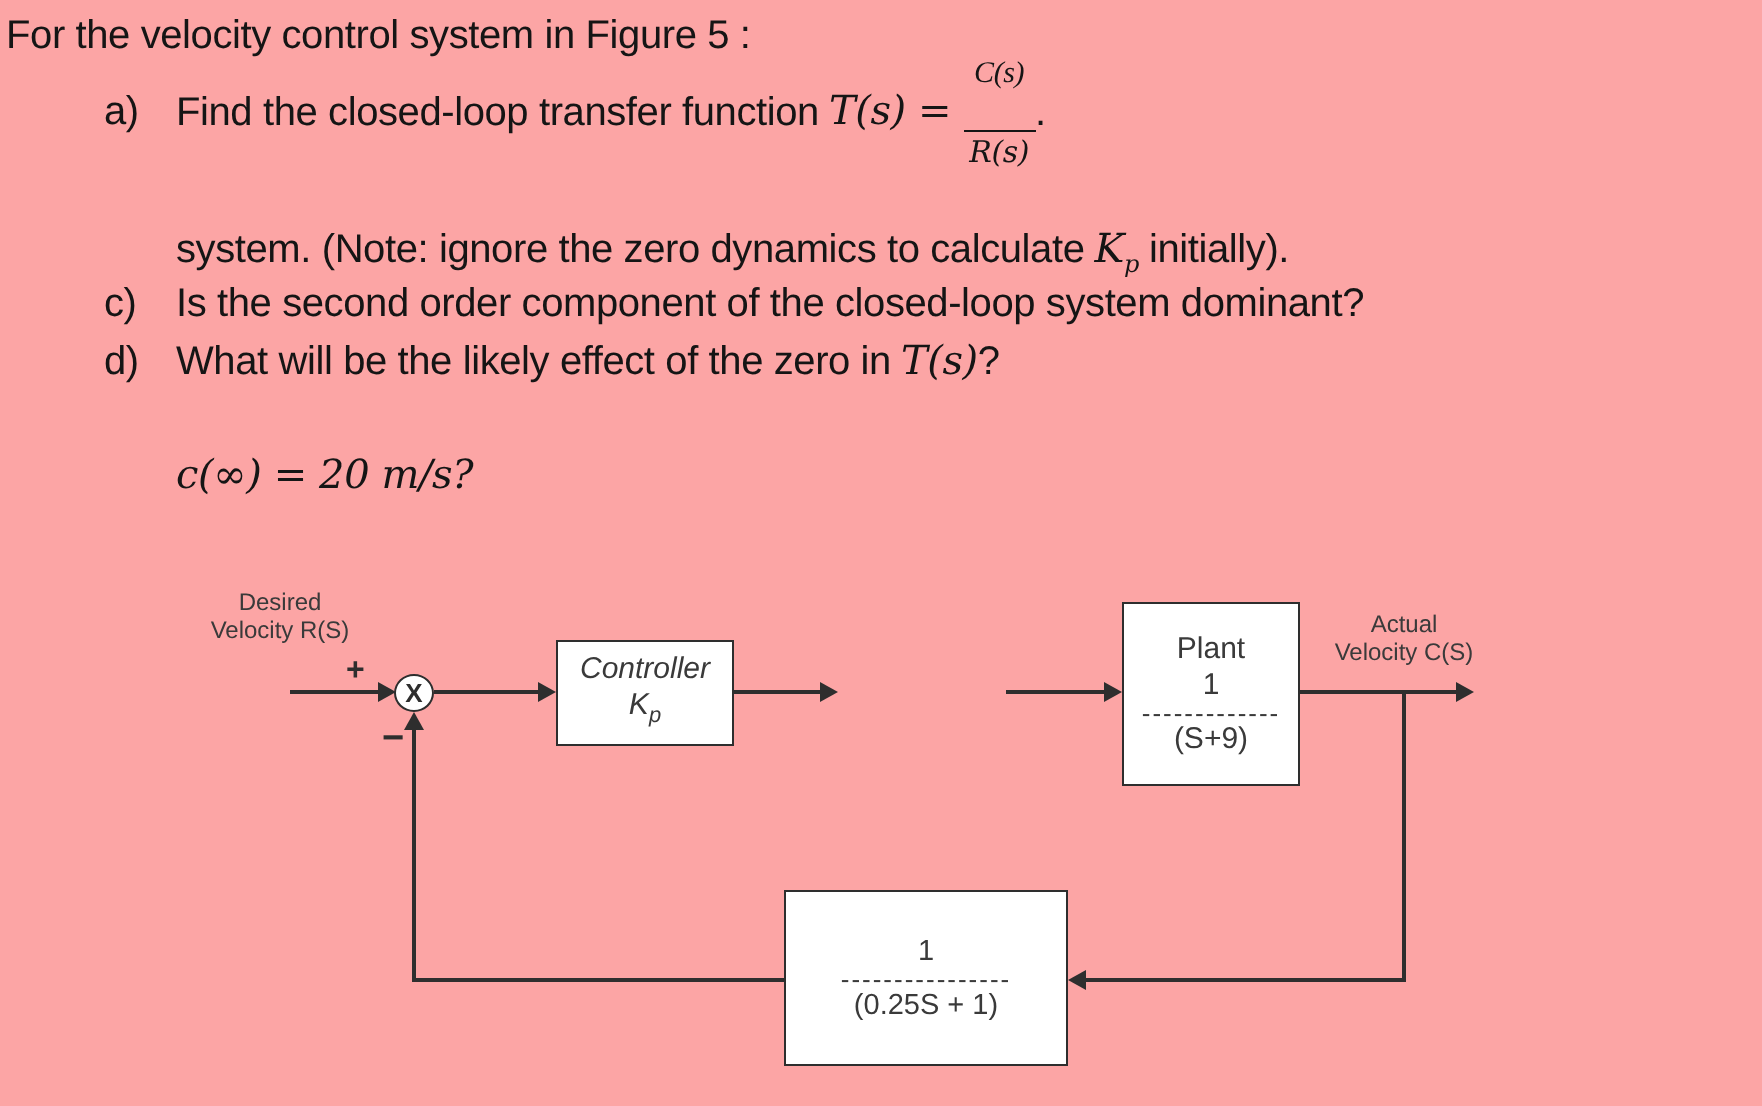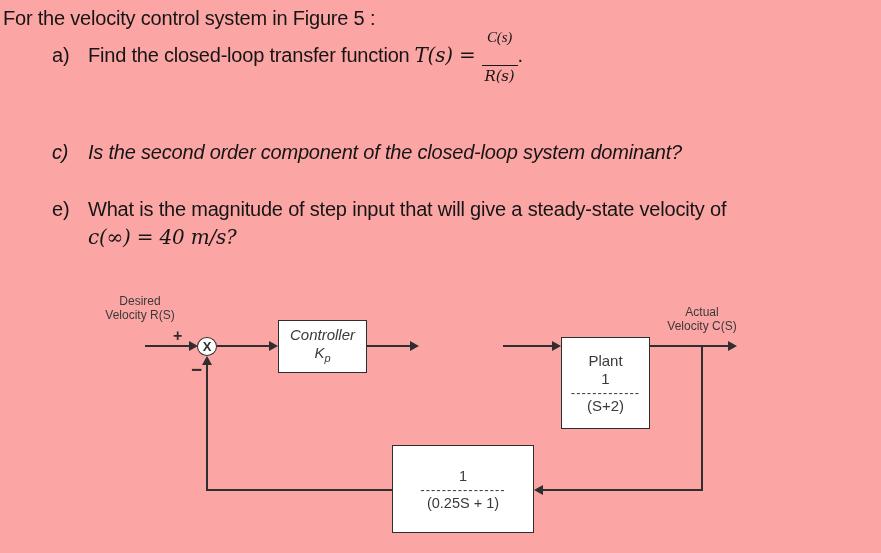--- a/index.html
+++ b/index.html
@@ -48,31 +48,34 @@
   <div class="cont" style="left:3px; top:5px;">For the velocity control system in Figure 5 :</div>
 
   <div class="row" style="top:28px; line-height:46px;">
     <span class="qlabel">a)</span><span>Find the closed-loop transfer function</span><span class="math ml">T(s) =</span><span class="frac">
         <span class="fnum">C(s)</span>
         <span class="fden">R(s)</span>
       </span><span>.</span>
   </div>
 
 
+  <div class="cont" style="top:111px;">
+    <span>system. (Note: ignore the zero dynamics to calculate</span><span class="math ml mr"><span>K</span><sub>p</sub></span><span>initially).</span>
+  </div>
 
-  <div class="row" style="top:139px;font-style:italic;">
+  <div class="row" style="top:139px;">
     <span class="qlabel">c)</span><span>Is the second order component of the closed-loop system dominant?</span>
   </div>
 
-
-  <div class="row" style="top:196px;">
-    <span class="qlabel">e)</span><span>What is the magnitude of step input that will give a steady-state velocity of</span>
+  <div class="row" style="top:167px;">
+    <span class="qlabel">d)</span><span>What will be the likely effect of the zero in</span><span class="math ml">T(s)</span><span>?</span>
   </div>
 
-  <div class="cont math" style="top:224px;">c(∞) = 40 m/s?</div>
+
+  <div class="cont math" style="top:224px;">c(∞) = 20 m/s?</div>
 
   <div class="flabel" style="left:652px; top:305px; width:100px;">
     <div>Actual</div>
     <div>Velocity C(S)</div>
   </div>
 
   <div class="flabel" style="left:90px; top:294px; width:100px;">
     <div>Desired</div>
     <div>Velocity R(S)</div>
   </div>
@@ -92,25 +95,25 @@
     <div><span>K</span><span class="subp">p</span></div>
   </div>
 
   <div class="hline" style="left:367px; top:345px; width:44px;"></div>
   <div class="arr arr-r" style="left:410px; top:341px;"></div>
 
 
   <div class="hline" style="left:503px; top:345px; width:50px;"></div>
   <div class="arr arr-r" style="left:552px; top:341px;"></div>
 
-  <div class="block" style="left:561px; top:301px; width:89px; height:92px;margin-top:36px;">
+  <div class="block" style="left:561px; top:301px; width:89px; height:92px;">
     <div>Plant</div>
     <div>1</div>
     <div class="dash">-------------</div>
-    <div>(S+2)</div>
+    <div>(S+9)</div>
   </div>
 
   <div class="hline" style="left:650px; top:345px; width:79px;"></div>
   <div class="arr arr-r" style="left:728px; top:341px;"></div>
 
   <div class="vline" style="left:701px; top:346px; height:145px;"></div>
   <div class="hline" style="left:543px; top:489px; width:160px;"></div>
   <div class="arr arr-l" style="left:534px; top:485px;"></div>
 
   <div class="block" style="left:392px; top:445px; width:142px; height:88px; font-size:14.5px;">

